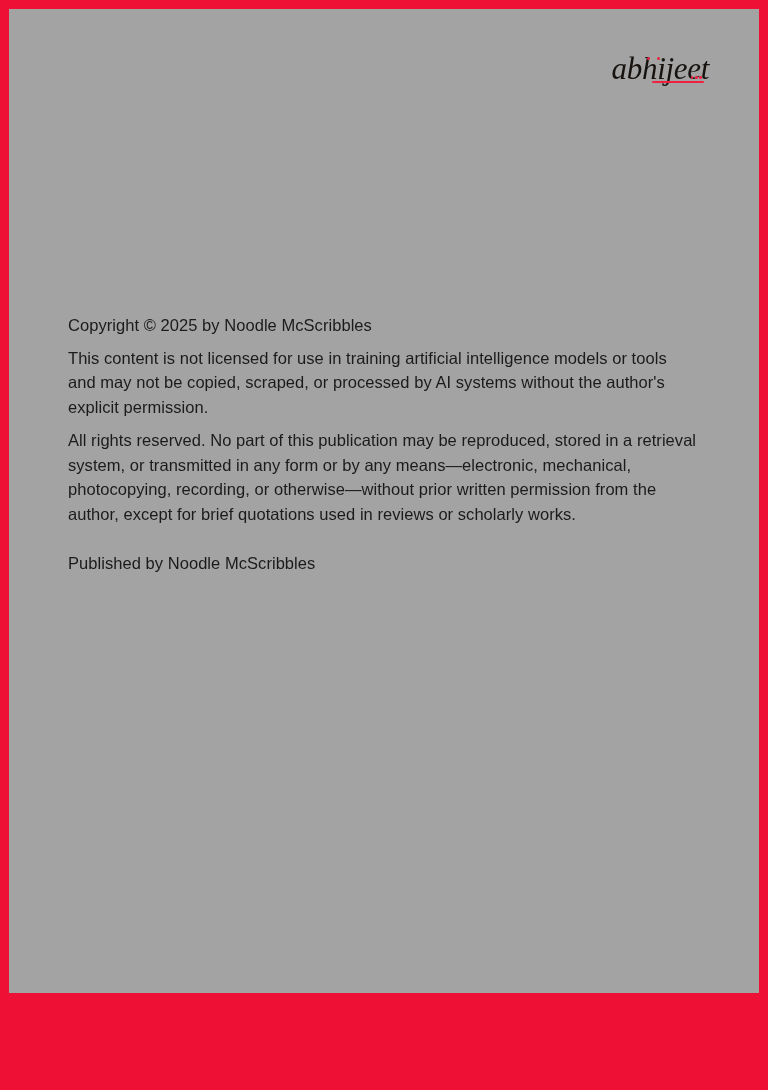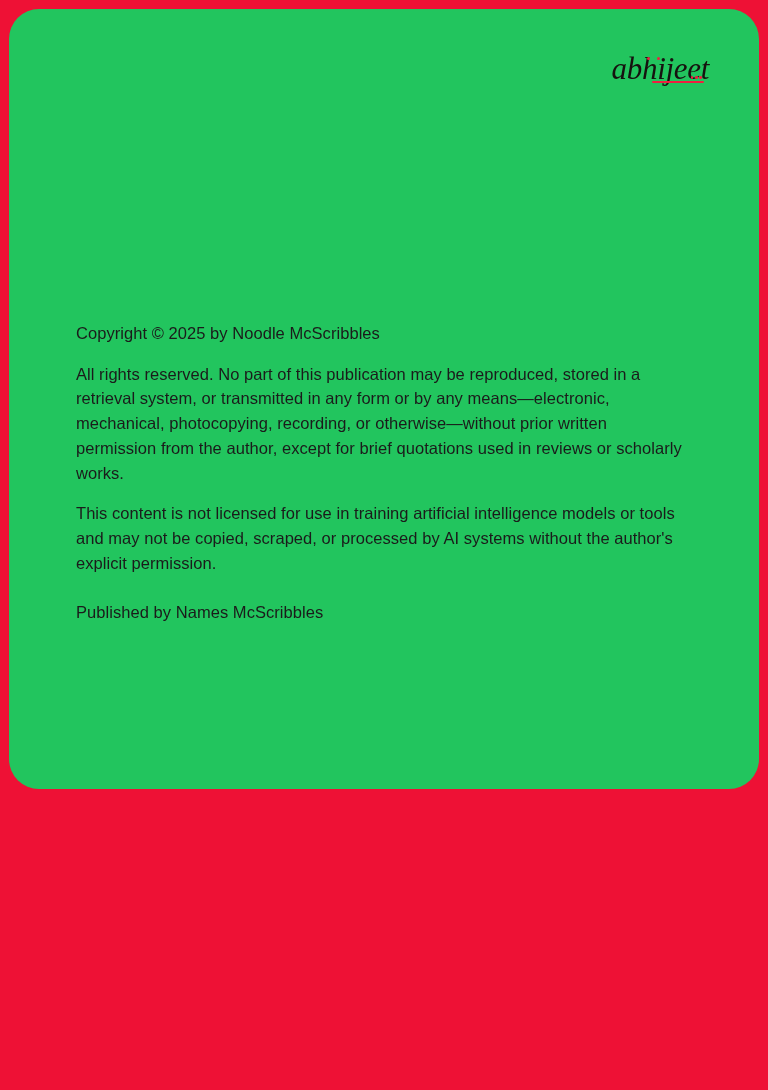--- a/index.html
+++ b/index.html
@@ -13,24 +13,23 @@
     background: #ee1135;
     font-family: "Liberation Sans", sans-serif;
     overflow: hidden;
   }
 
   #page {
     position: absolute;
     left: 9px;
     top: 9px;
     width: 750px;
-    height: 780px;
-    background: #22c55e;
+    height: 984px;
+    background: #a3a3a3;
     box-sizing: border-box;
-    border-radius: 30px;
   }
 
   
   #logo-block {
     position: absolute;
     right: 50px;
     top: 44px;
     text-align: right;
     line-height: 1;
     user-select: none;
@@ -89,21 +88,21 @@
     position: absolute;
     left: 51px;
     top: 296px;
     width: 645px;
     color: #1b1b1b;
     font-size: 16.5px;
     line-height: 24.7px;
     letter-spacing: 0.05px;
   }
   #copy p {
-    margin: 16px;
+    margin: 8px;
   }
   #copy p.gap {
     margin-top: 24.7px;
   }
 </style>
 </head>
 <body>
 
 <div id="page">
 
@@ -116,18 +115,18 @@
       <span id="logo-ellipsis">
         <i></i>
         <i></i>
         <i></i>
       </span>
     </span>
   </div>
 
   <div id="copy">
     <p>Copyright © 2025 by Noodle McScribbles</p>
+    <p>This content is not licensed for use in training artificial intelligence models or tools and may not be copied, scraped, or processed by AI systems without the author's explicit permission.</p>
     <p>All rights reserved. No part of this publication may be reproduced, stored in a retrieval system, or transmitted in any form or by any means—electronic, mechanical, photocopying, recording, or otherwise—without prior written permission from the author, except for brief quotations used in reviews or scholarly works.</p>
-    <p>This content is not licensed for use in training artificial intelligence models or tools and may not be copied, scraped, or processed by AI systems without the author's explicit permission.</p>
-    <p class="gap">Published by Names McScribbles</p>
+    <p class="gap">Published by Noodle McScribbles</p>
   </div>
 
 </div>
 
 </body></html>

